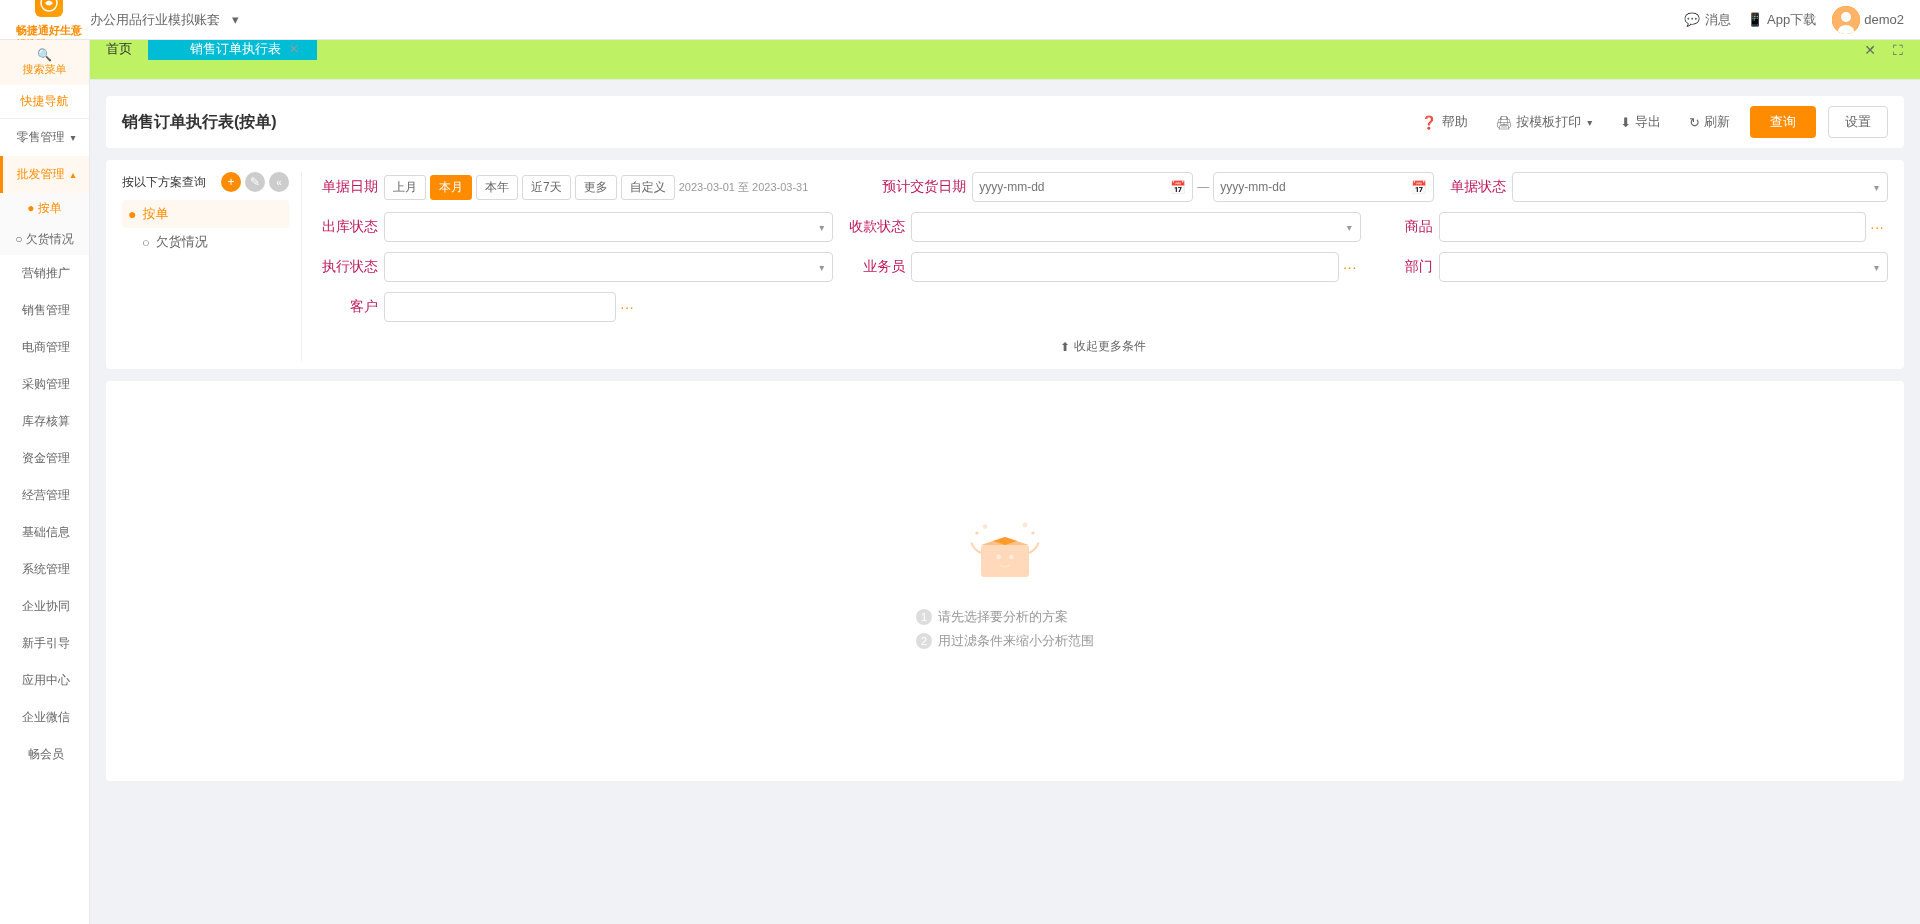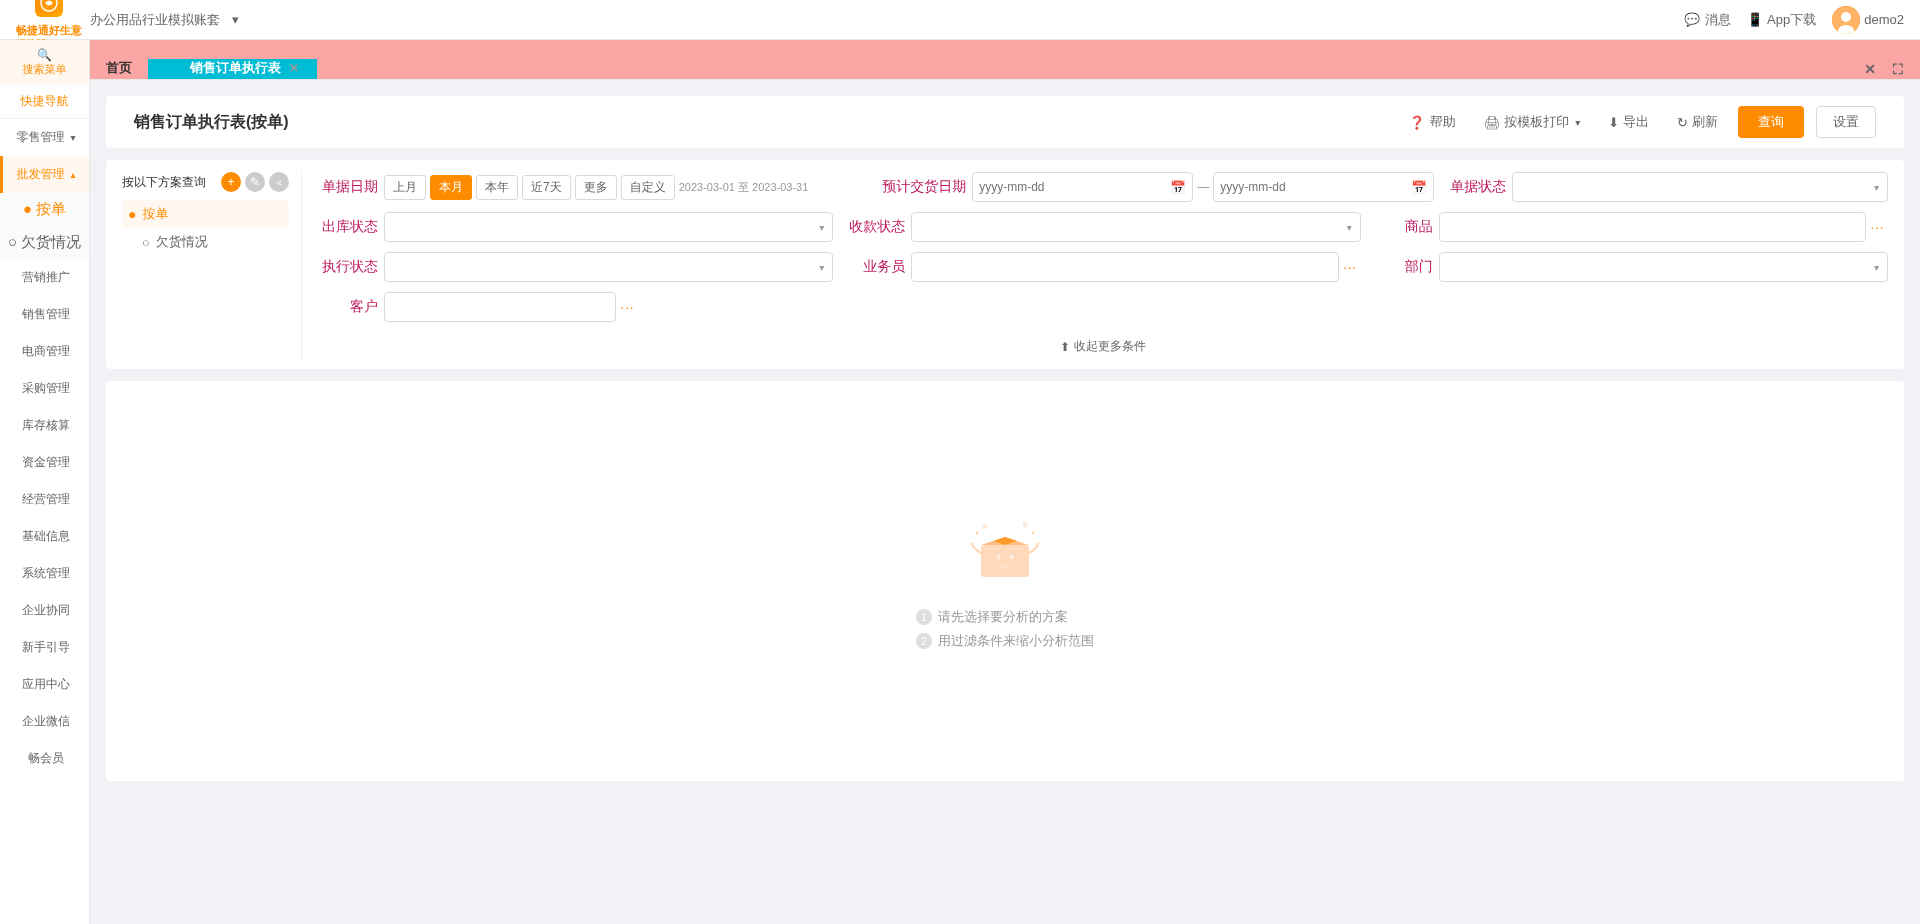--- a/index.html
+++ b/index.html
@@ -128,43 +128,42 @@
     }
     .sidebar-expand-icon {
       font-size: 10px;
     }
     
     .sidebar-sub-item {
       padding: 7px 4px;
       text-align: center;
       cursor: pointer;
       color: #666;
-      font-size: 15px;
+      font-size: 12px;
       background: #fafafa;
     }
     .sidebar-sub-item.active-sub { color: #ff8c00; }
 
     
     .content-area {
       flex: 1;
       display: flex;
       flex-direction: column;
       overflow: hidden;
       background: #f0f2f5;
     }
 
     
     .tab-bar {
       height: 40px;
-      background: #fca5a5;
+      background: #bef264;
       border-bottom: 1px solid #e8e8e8;
       display: flex;
-      align-items: flex-end;
+      align-items: flex-start;
       flex-shrink: 0;
-      font-weight: bold;
     }
     .tab-item {
       display: flex;
       align-items: center;
       padding: 0 16px;
       cursor: pointer;
       font-size: 13px;
       color: #666;
       border-bottom: 2px solid transparent;
       gap: 6px;
@@ -211,21 +210,21 @@
       background: #f0f2f5;
     }
 
     
     .page-title-area {
       display: flex;
       align-items: center;
       justify-content: space-between;
       margin-bottom: 12px;
       background: #fff;
-      padding: 10px 28px;
+      padding: 10px 16px;
       border-radius: 4px;
     }
     .page-title {
       font-size: 16px;
       font-weight: bold;
       color: #333;
     }
     .page-actions {
       display: flex;
       align-items: center;

